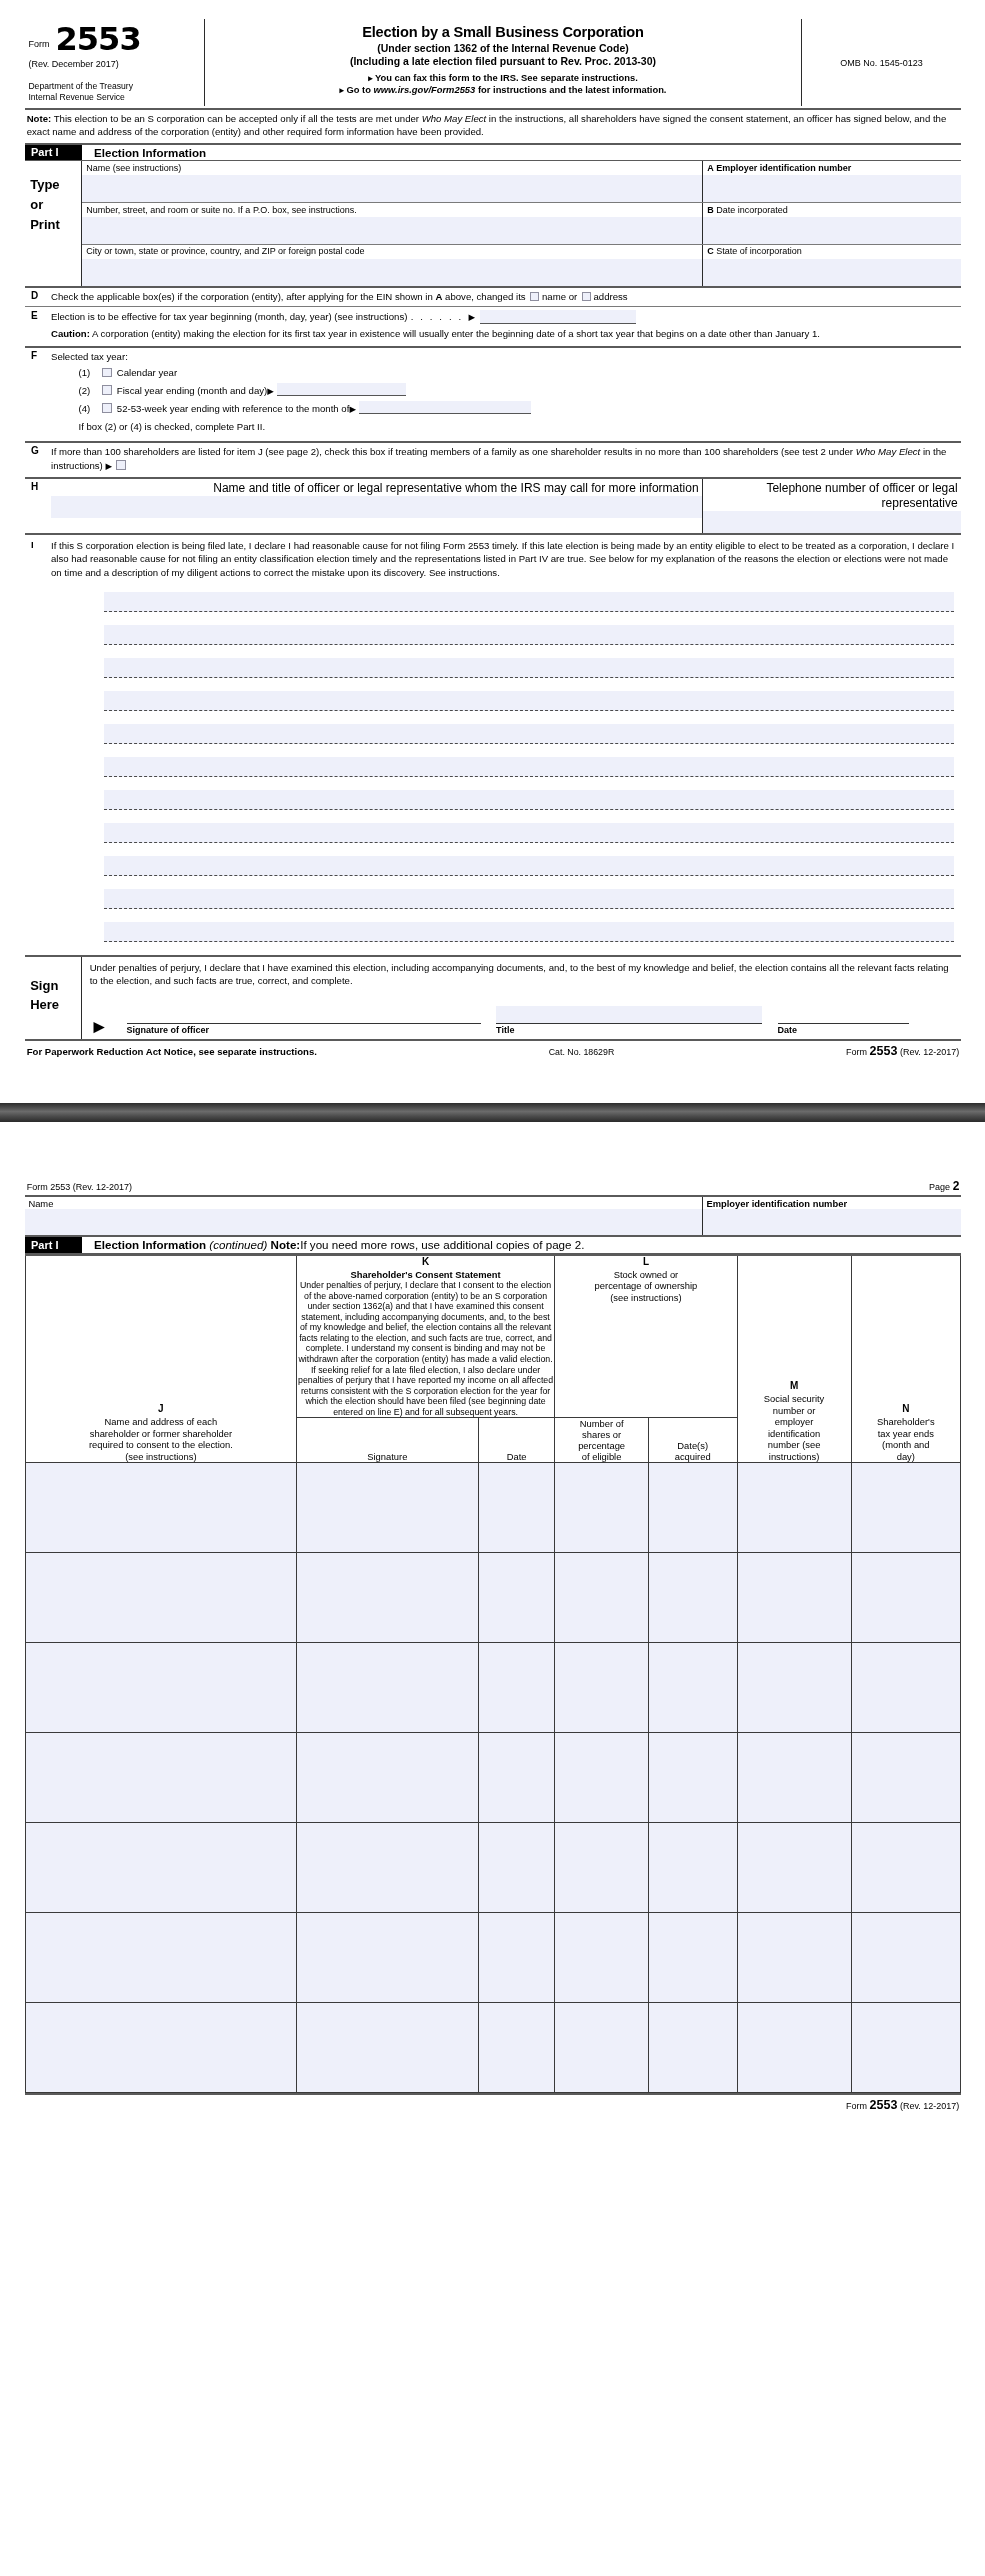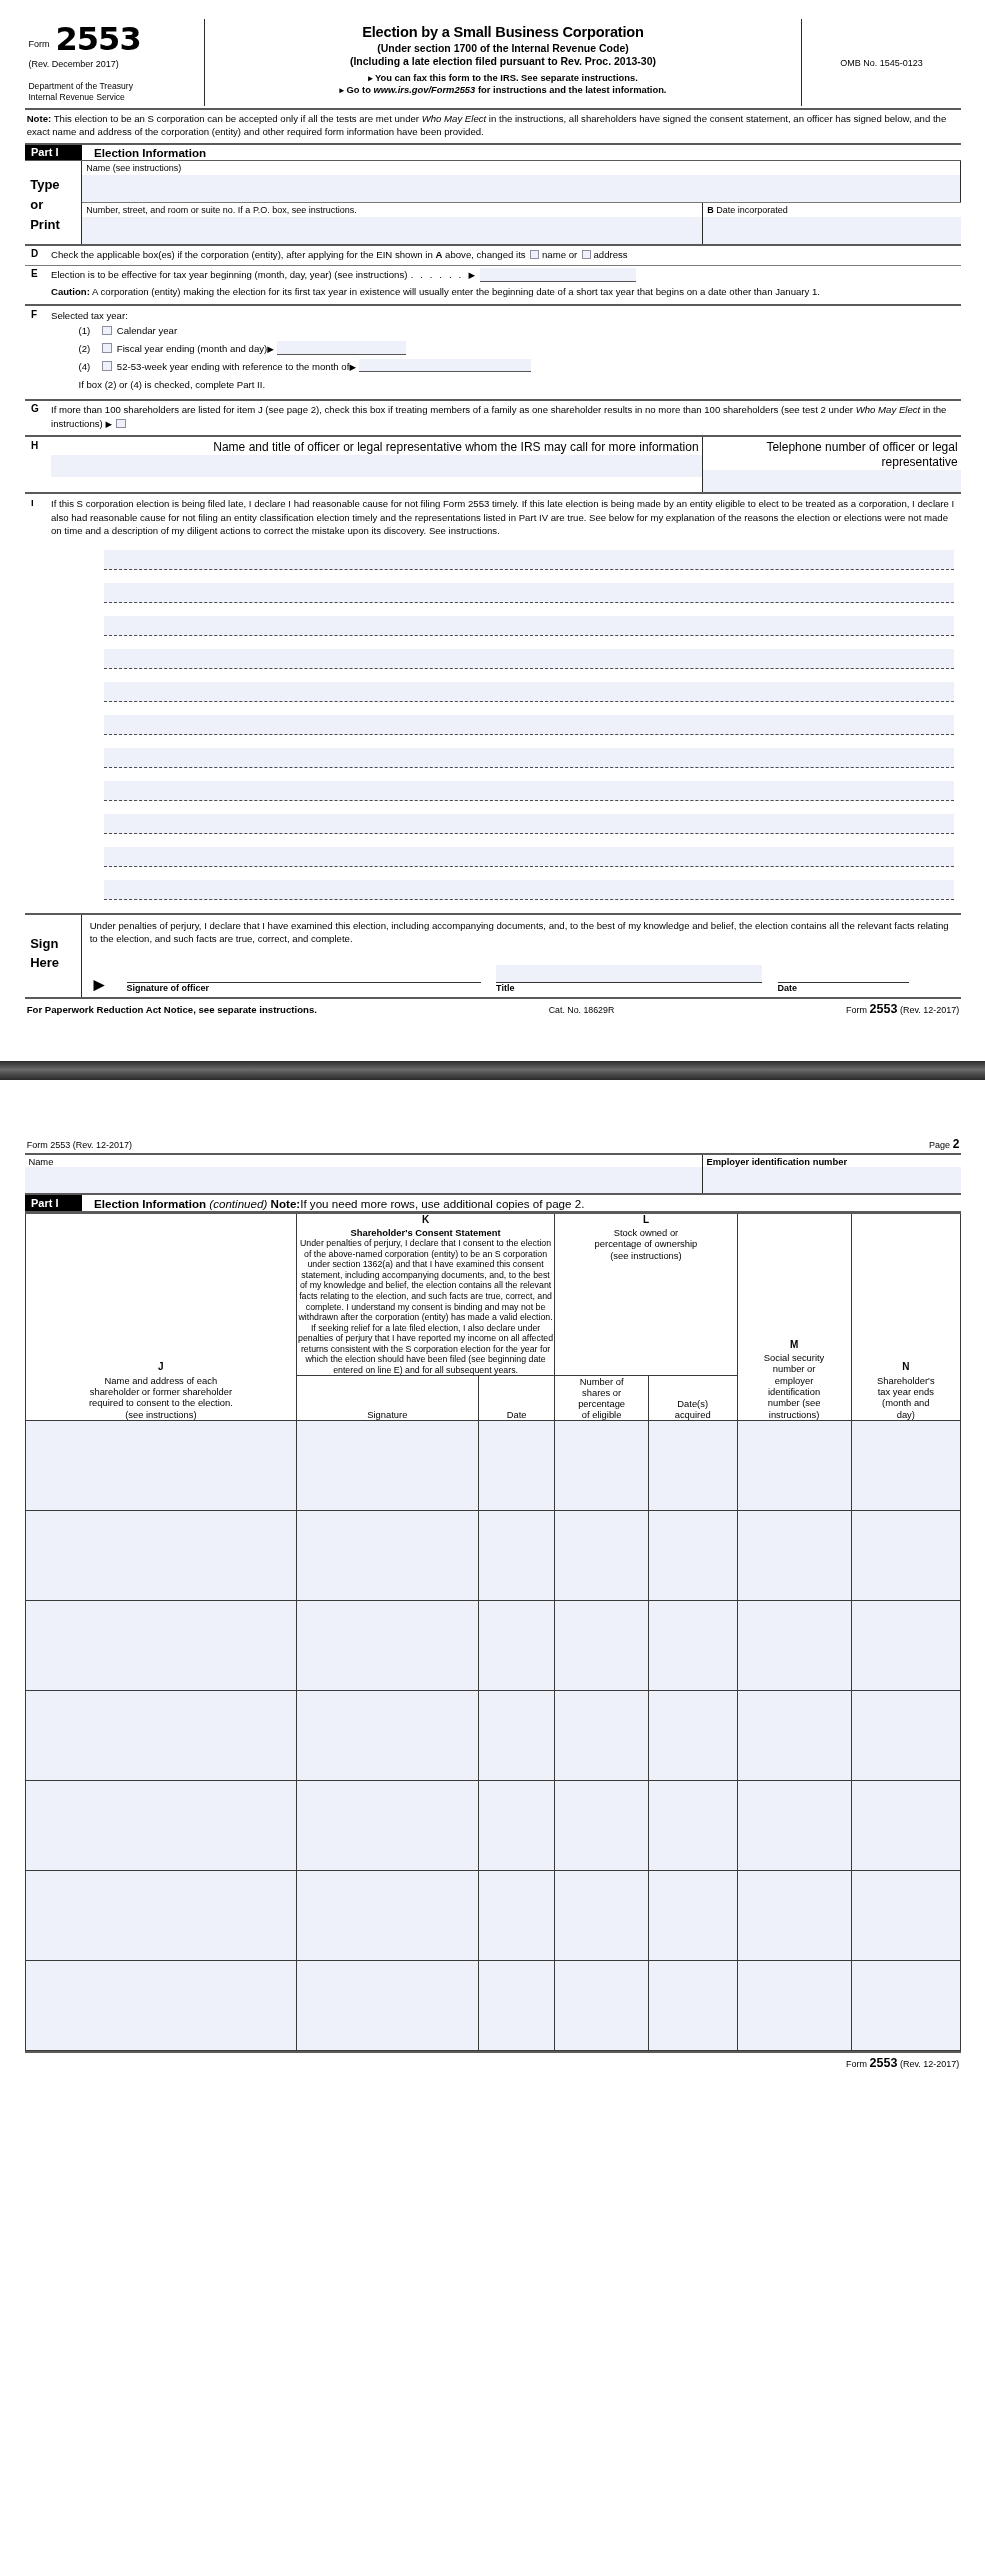--- a/index.html
+++ b/index.html
@@ -263,21 +263,21 @@
           <span class="mh-formnum">2553</span>
         </div>
         <div class="mh-rev">(Rev. December 2017)</div>
         <div class="mh-dept">
           <div>Department of the Treasury</div>
           <div>Internal Revenue Service</div>
         </div>
       </div>
       <div class="mh-mid">
         <div class="mh-title">Election by a Small Business Corporation</div>
-        <div class="mh-sub">(Under section 1700 of the Internal Revenue Code)</div>
+        <div class="mh-sub">(Under section 1362 of the Internal Revenue Code)</div>
         <div class="mh-sub2">(Including a late election filed pursuant to Rev. Proc. 2013-30)</div>
         <div class="mh-fax">
           <span class="arrow">▸</span>
           <span>You can fax this form to the IRS. See separate instructions.</span>
         </div>
         <div class="mh-goto">
           <span class="arrow">▸</span>
           <span>Go to</span>
           <span class="bi">www.irs.gov/Form2553</span>
           <span>for instructions and the latest information.</span>
@@ -299,38 +299,58 @@
       <div class="addr-left">
         <div>Type</div>
         <div>or</div>
         <div>Print</div>
       </div>
       <div class="addr-right">
 
         <div class="addr-row">
           <div class="addr-cellL">
             <div class="cap">Name (see instructions)</div>
+            <div class="inpline fill"></div>
+          </div>
+          <div class="addr-cellR">
+            <div class="cap">
+              <span class="b">A</span>
+              <span class="b">Employer identification number</span>
+            </div>
             <div class="inpline fill"></div>
           </div>
         </div>
 
         <div class="addr-row">
           <div class="addr-cellL">
             <div class="cap">Number, street, and room or suite no. If a P.O. box, see instructions.</div>
             <div class="inpline fill"></div>
           </div>
           <div class="addr-cellR">
             <div class="cap">
               <span class="b">B</span>
               <span>Date incorporated</span>
             </div>
             <div class="inpline fill"></div>
           </div>
         </div>
 
+        <div class="addr-row">
+          <div class="addr-cellL">
+            <div class="cap">City or town, state or province, country, and ZIP or foreign postal code</div>
+            <div class="inpline fill"></div>
+          </div>
+          <div class="addr-cellR">
+            <div class="cap">
+              <span class="b">C</span>
+              <span>State of incorporation</span>
+            </div>
+            <div class="inpline fill"></div>
+          </div>
+        </div>
 
       </div>
     </div>
 
     <div class="lrow" style="border-bottom:1.7px solid #7a7a7a;">
       <div class="ltr">D</div>
       <div class="body">
         <span>Check the applicable box(es) if the corporation (entity), after applying for the EIN shown in </span><span class="b">A</span><span> above, changed its</span>
         <span class="chk"></span><span>name or</span>
         <span class="chk"></span><span>address</span>

